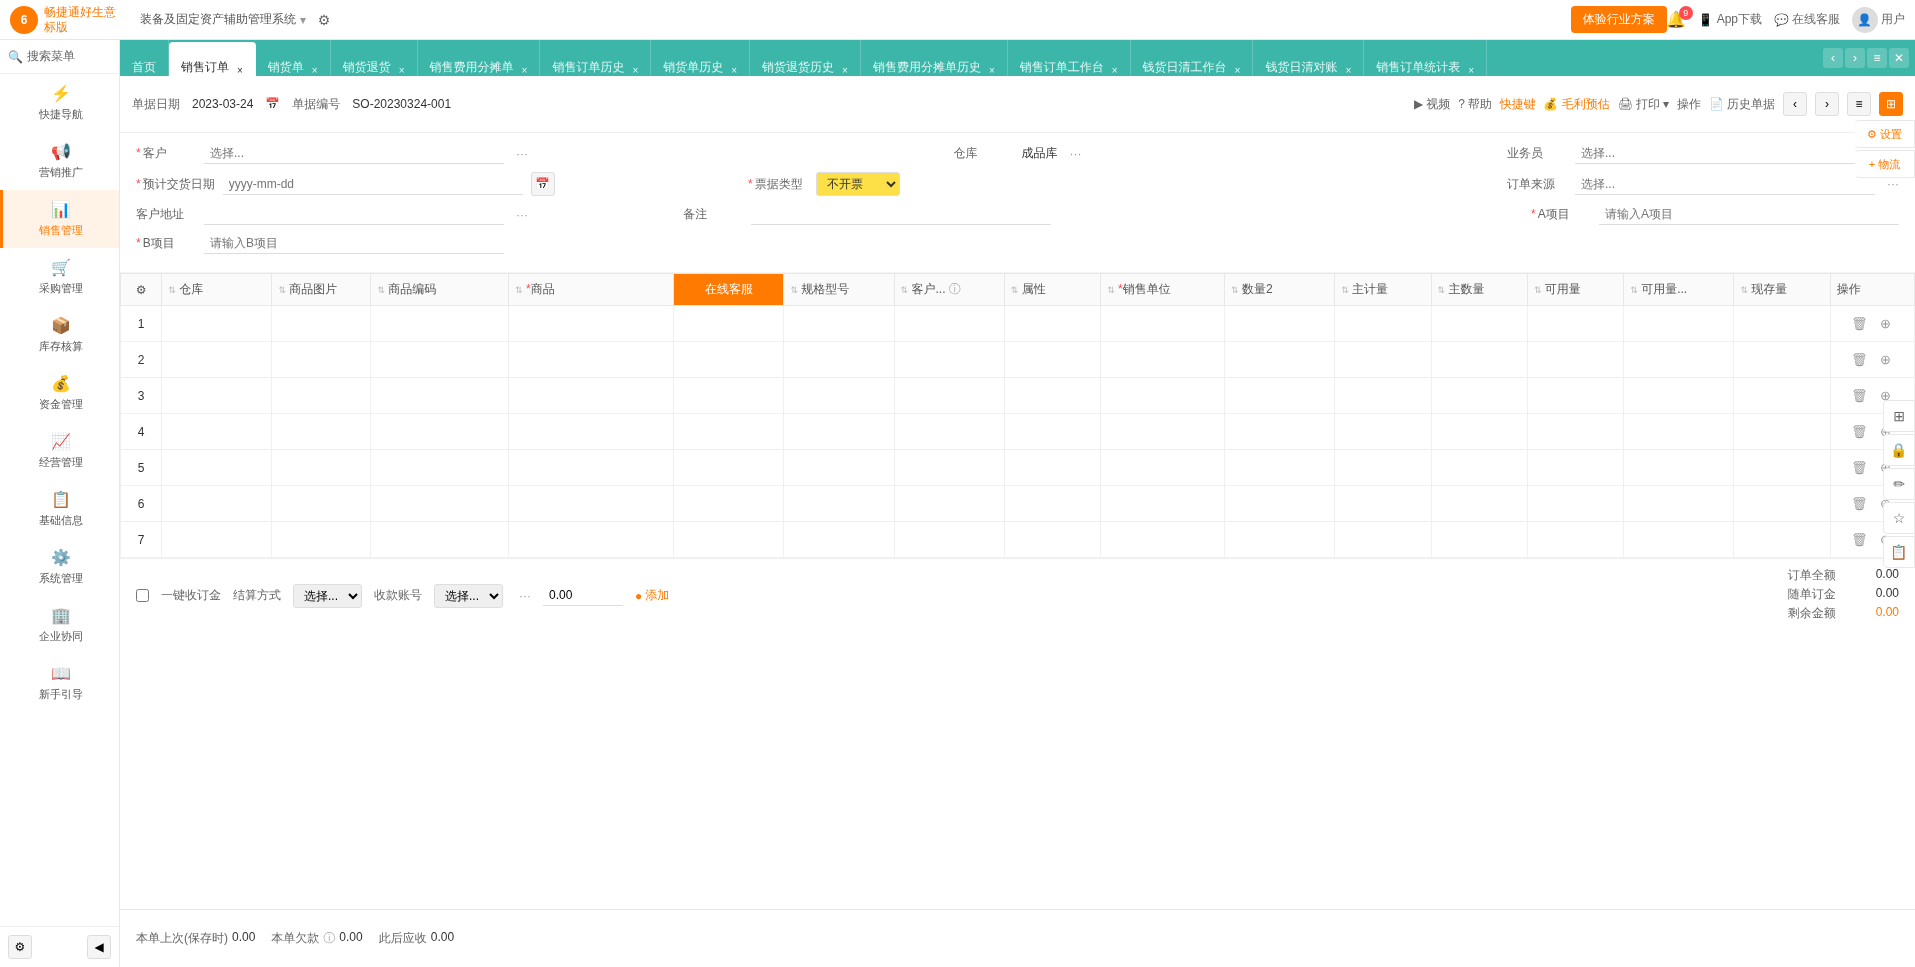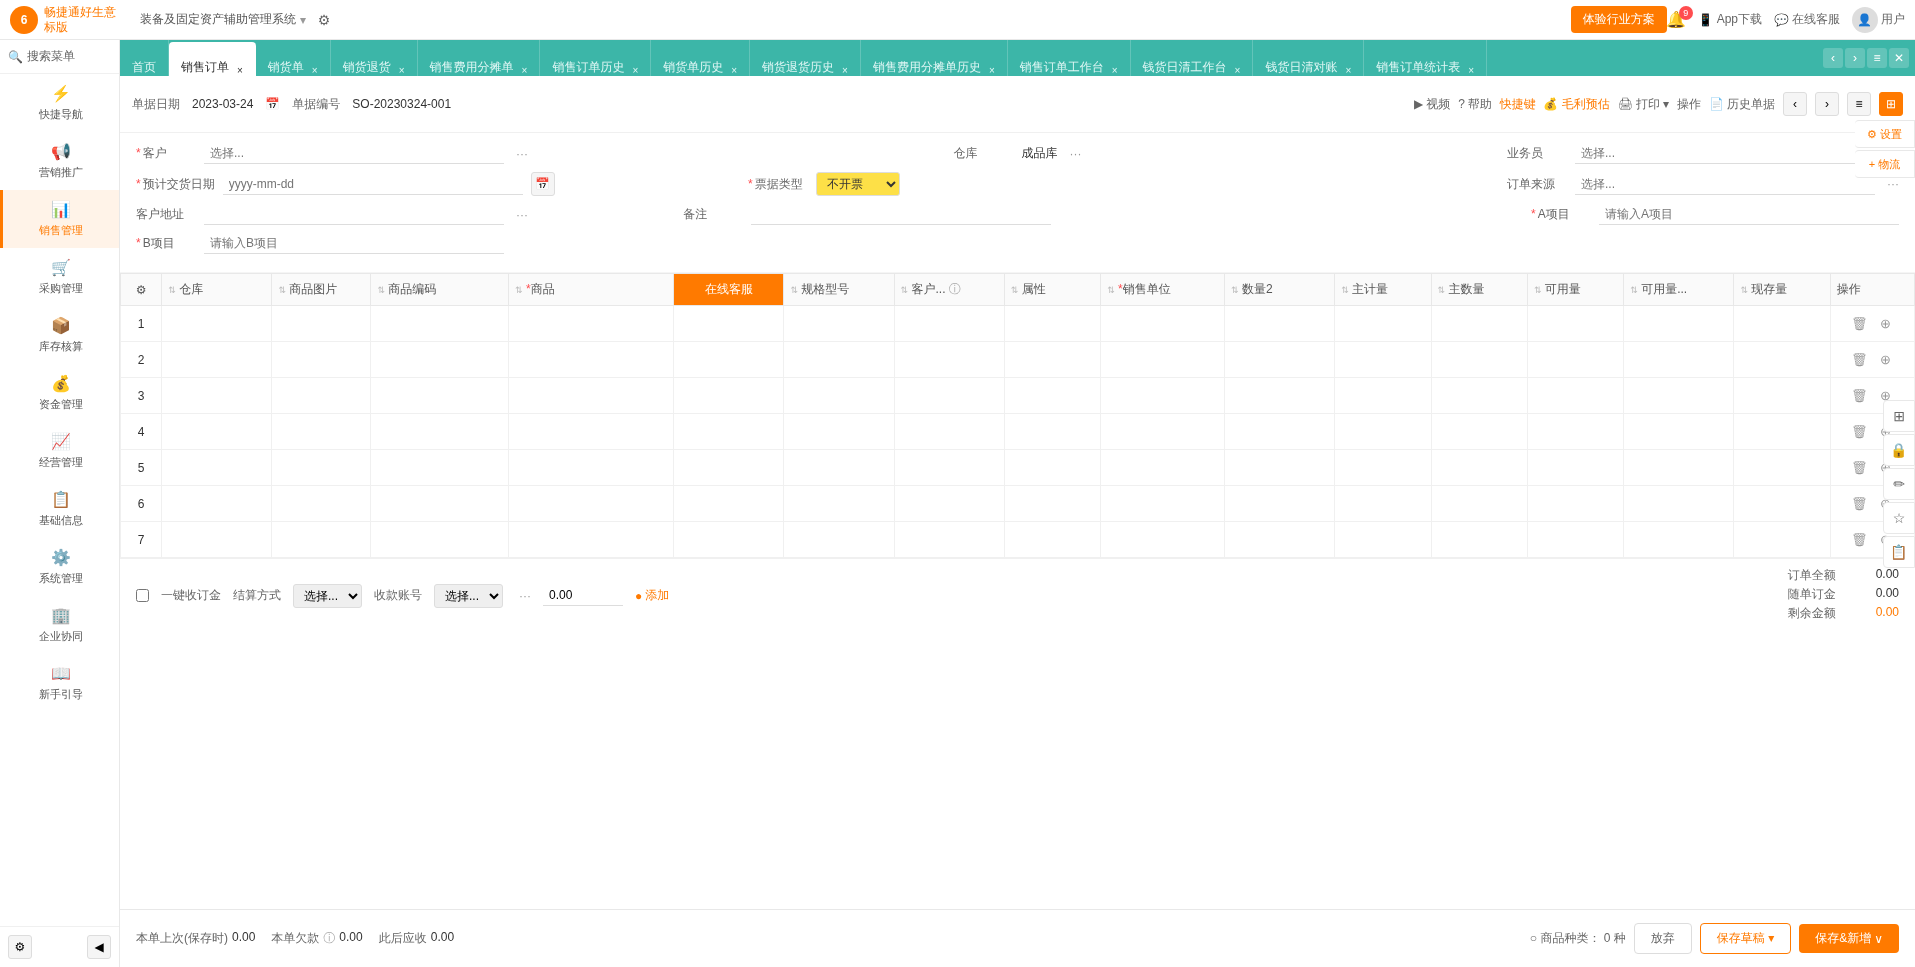--- a/index.html
+++ b/index.html
@@ -657,36 +657,20 @@
       </div>
       <div class="bottom-stat">
         <span>本单欠款</span>
         <span style="color:#aaa;">ⓘ</span>
         <span class="bottom-stat-val">0.00</span>
       </div>
       <div class="bottom-stat">
         <span>此后应收</span>
         <span class="bottom-stat-val">0.00</span>
       </div>
-      <div class="bottom-actions">
-        <span class="bottom-info">
-          <span>○</span>
-          <span>商品种类：</span>
-          <span>0 种</span>
-        </span>
-        <button class="discard-btn">放弃</button>
-        <button class="save-draft-btn">
-          <span>保存草稿</span>
-          <span>▾</span>
-        </button>
-        <button class="save-new-btn">
-          <span>保存&amp;新增</span>
-          <span>∨</span>
-        </button>
-      </div>
     </div>
 
   </div>
 
 </div>
 
 <div class="right-float">
   <button class="right-float-btn">⊞</button>
   <button class="right-float-btn">🔒</button>
   <button class="right-float-btn">✏</button>

